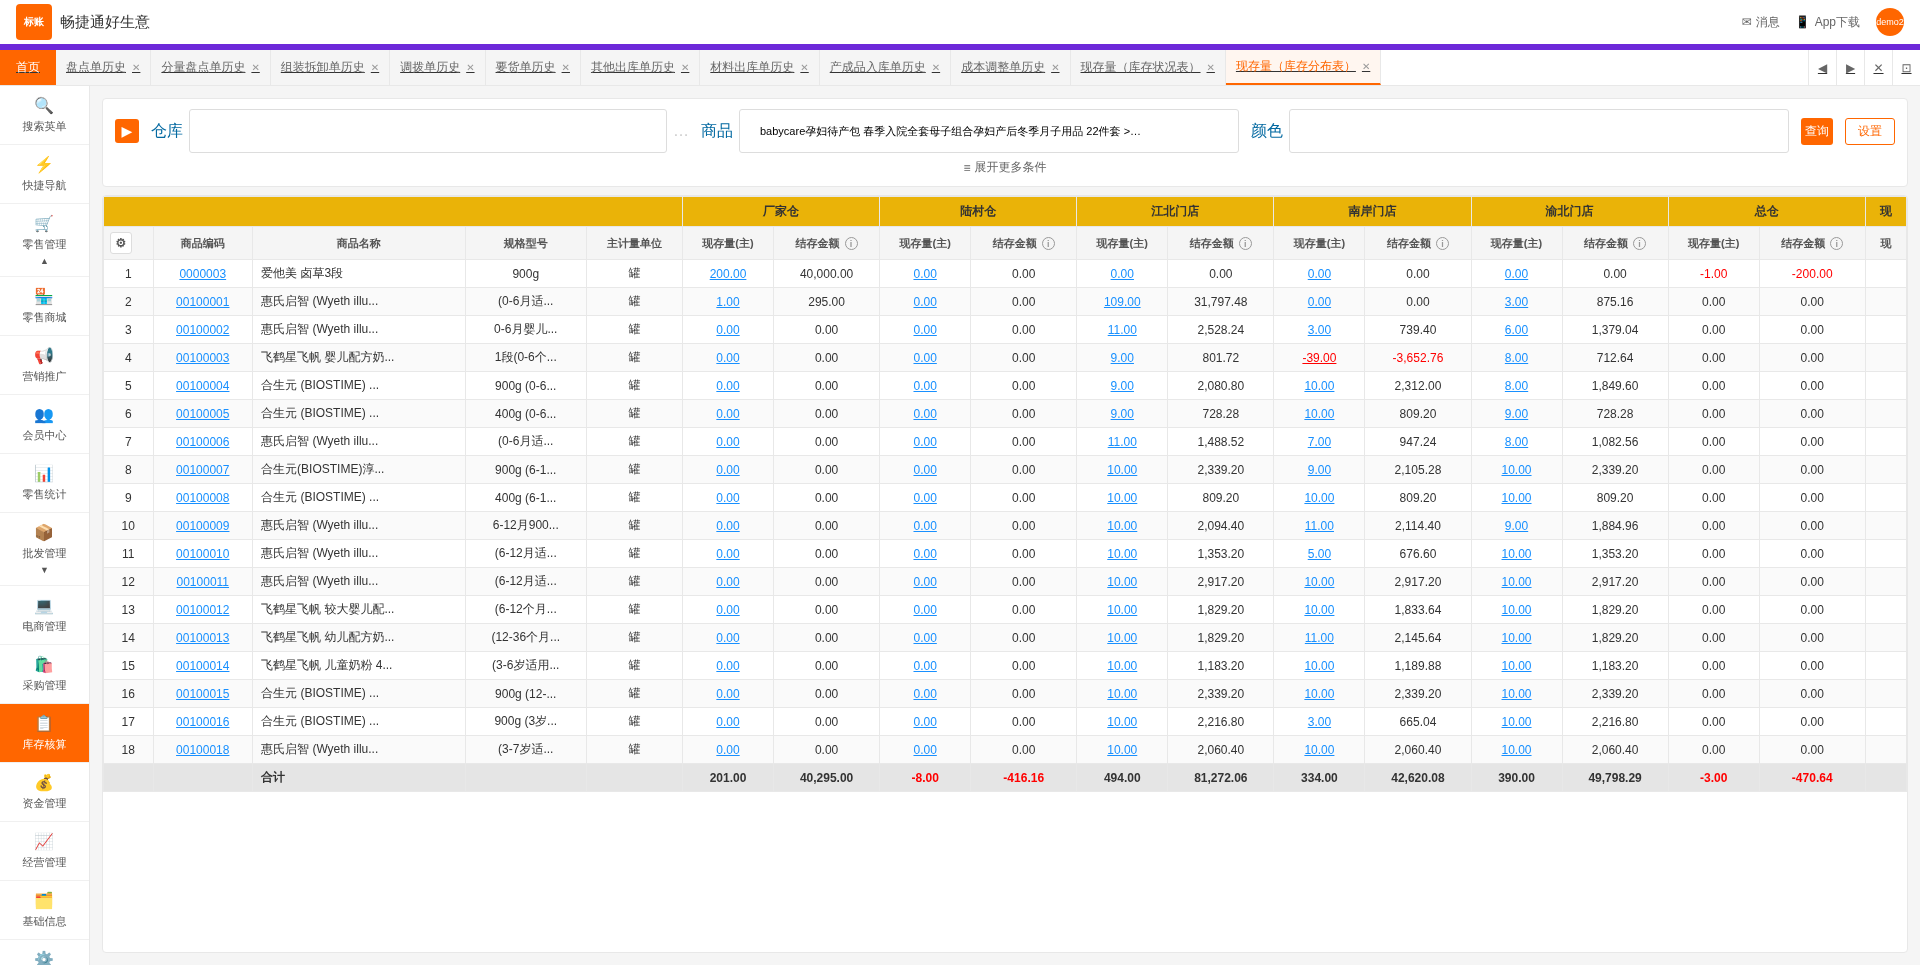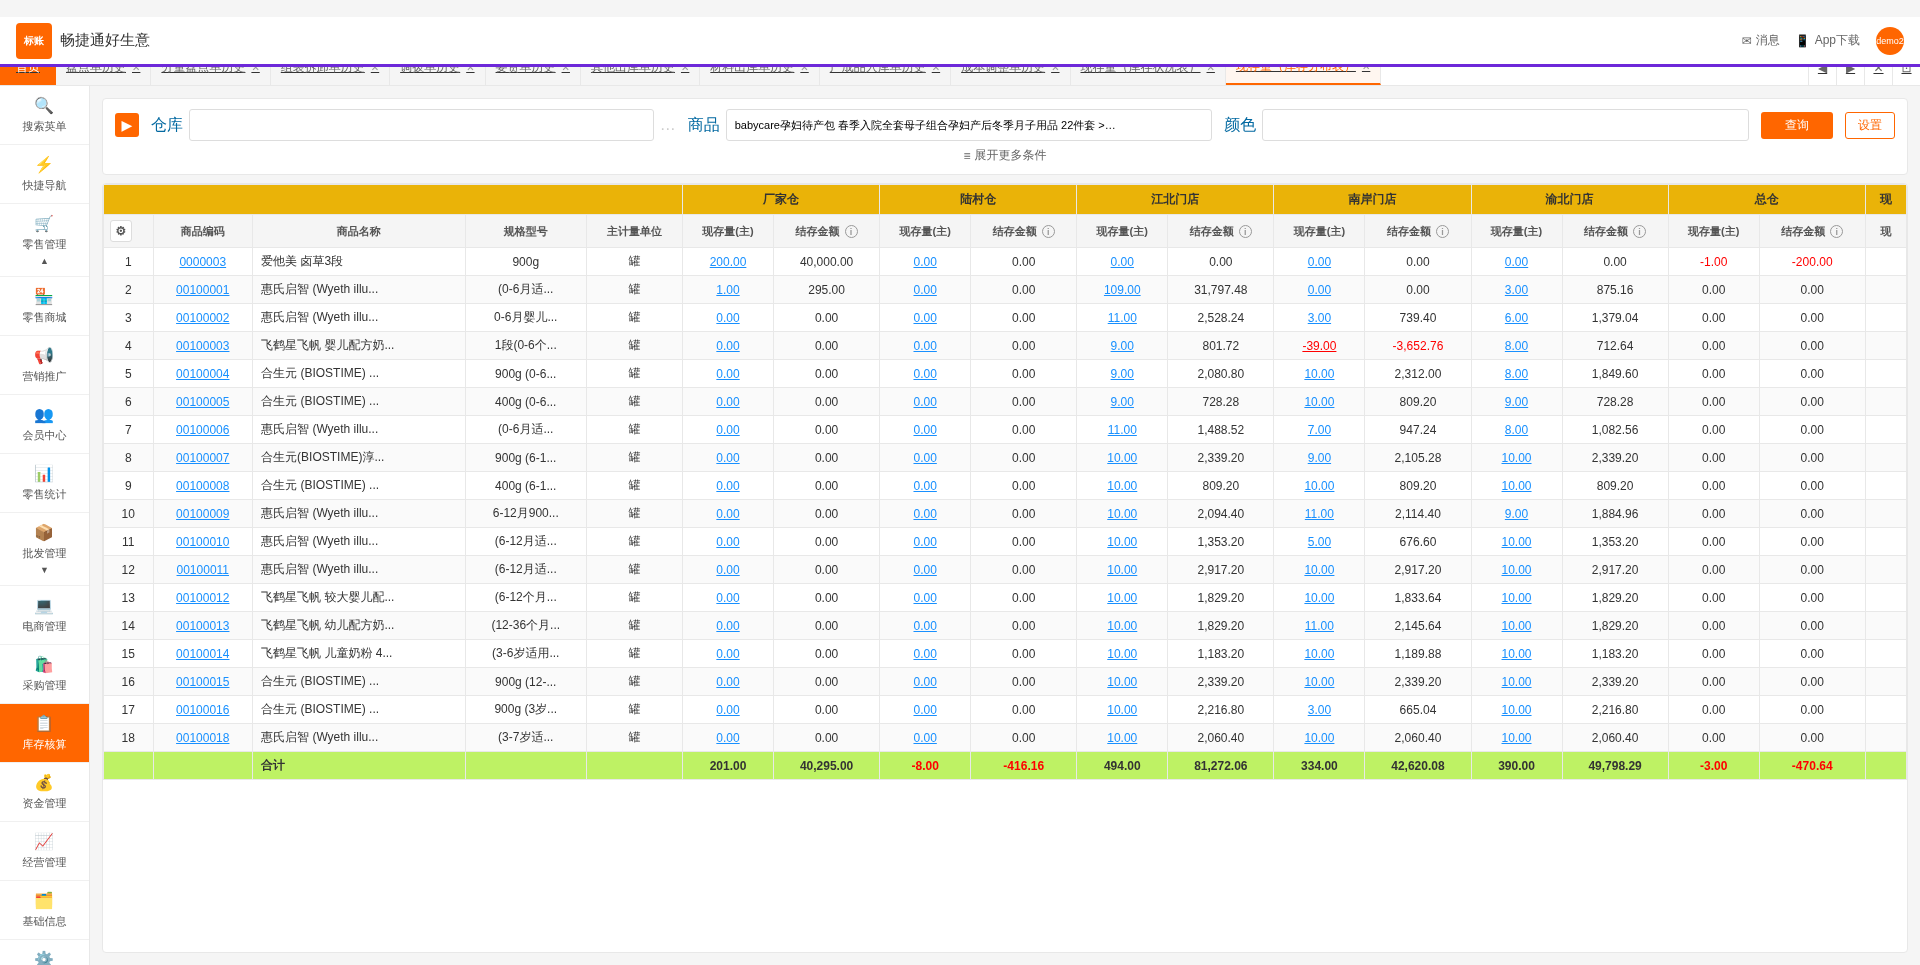--- a/index.html
+++ b/index.html
@@ -6,23 +6,23 @@
     body { font-family: 'Microsoft YaHei', Arial, sans-serif; font-size: 12px; background: #f5f5f5; color: #333; overflow: hidden; }
     
     
     .top-bar {
       height: 50px;
       background: #fff;
       display: flex;
       align-items: center;
       justify-content: space-between;
       padding: 0 16px;
-      border-bottom: 3px solid #6d28d9;
+      border-bottom: 6px solid #6d28d9;
       position: fixed;
-      top: 17px; left: 0; right: 0;
+      top: 0; left: 0; right: 0;
       z-index: 100;
     }
     .logo-area { display: flex; align-items: center; gap: 8px; }
     .logo-img { width: 36px; height: 36px; background: #ff6600; border-radius: 4px; display: flex; align-items: center; justify-content: center; color: #fff; font-size: 10px; font-weight: bold; }
     .logo-text { font-size: 15px; color: #333; }
     .top-right { display: flex; align-items: center; gap: 16px; }
     .top-icon-btn { display: flex; align-items: center; gap: 4px; color: #666; cursor: pointer; font-size: 12px; }
     .avatar { width: 28px; height: 28px; border-radius: 50%; background: #ff6600; display: flex; align-items: center; justify-content: center; color: #fff; font-size: 11px; }
     
     
@@ -157,39 +157,39 @@
     }
     .filter-item {
       display: flex;
       align-items: center;
       gap: 6px;
       flex: 1;
     }
     .filter-label { color: #0369a1; white-space: nowrap; font-size: 16px; }
     .filter-input {
       flex: 1;
-      height: 32px;
+      height: 44px;
       border: 1px solid #ddd;
       border-radius: 3px;
-      padding: 0 8px;
+      padding: 0 20px;
       font-size: 12px;
       outline: none;
     }
     .filter-input-long {
       flex: 3;
     }
     .filter-ellipsis {
       color: #ccc;
       font-size: 16px;
     }
     .btn-primary {
       background: #ff6600;
       color: #fff;
       border: none;
-      padding: 5px 24px;
+      padding: 5px 4px;
       border-radius: 3px;
       cursor: pointer;
       font-size: 12px;
     }
     .btn-secondary {
       background: #fff;
       color: #ff6600;
       border: 1px solid #ff6600;
       padding: 4px 12px;
       border-radius: 3px;
@@ -237,21 +237,21 @@
     }
     thead tr:last-child th {
       background: #f5f5f5;
       border: 1px solid #e8e8e8;
       padding: 5px 6px;
       text-align: center;
       color: #555;
       font-size: 11px;
     }
     tbody tr:nth-child(even) { background: #fafafa; }
-    tbody tr.summary-row { background: #bef264; font-weight: bold; }
+    tbody tr.summary-row { background: #e5e5e5; font-weight: bold; }
     tbody td {
       border: 1px solid #e8e8e8;
       padding: 5px 8px;
       text-align: center;
       color: #333;
     }
     .td-link { color: #1890ff; text-decoration: underline; cursor: pointer; }
     .td-red { color: #f00; }
     .td-left { text-align: left; }
     .col-settings-btn {

